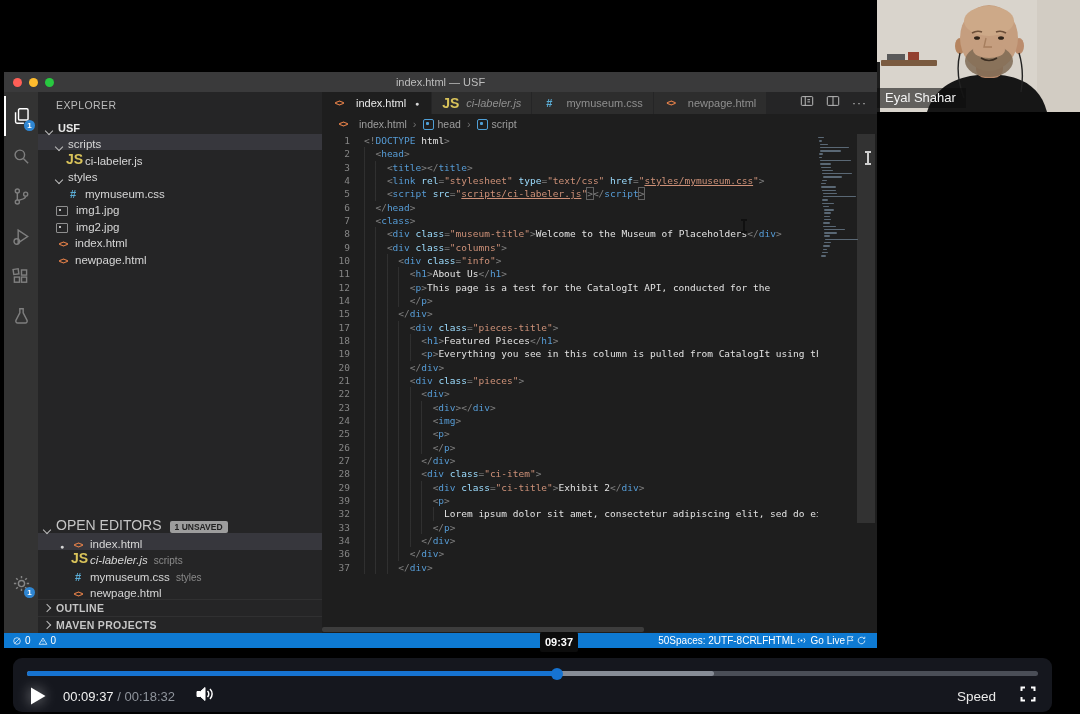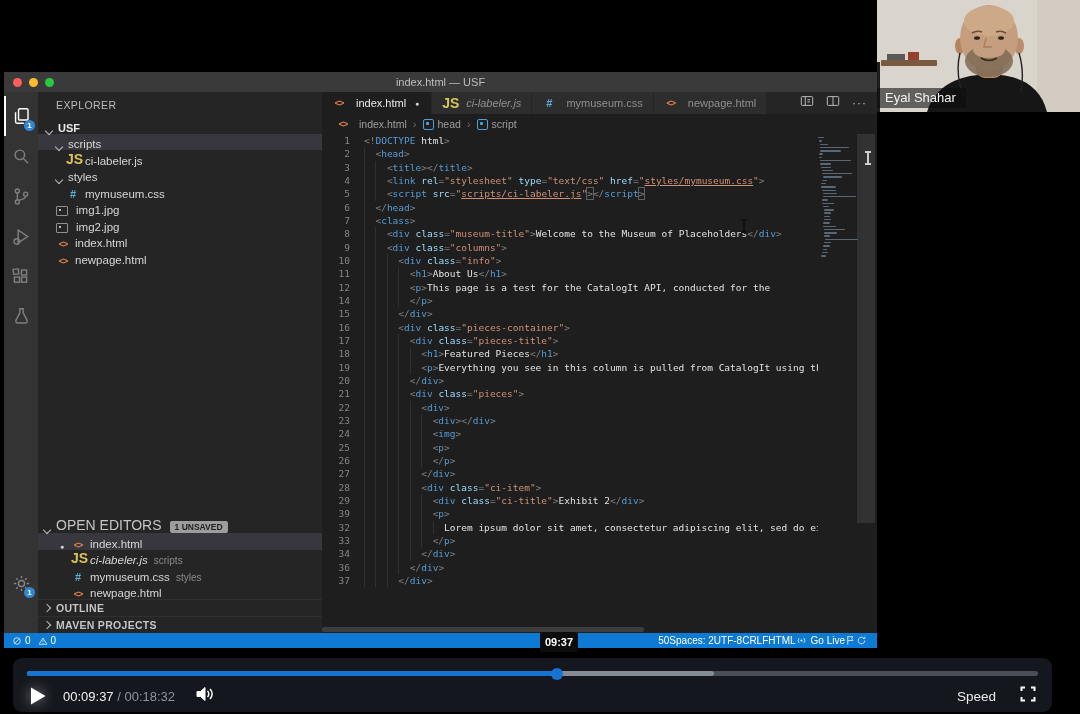--- a/index.html
+++ b/index.html
@@ -319,21 +319,20 @@
             <div class="cl"><span class="num">5</span><span class="ind" style="width:22.88px"></span><span><span class="seg p">&lt;</span><span class="seg t">script</span><span class="seg x"> </span><span class="seg a">src</span><span class="seg p">=</span><span class="seg s">"</span><span class="seg u">scripts/ci-labeler.js</span><span class="seg s">"</span><span class="seg m">&gt;</span><span class="seg p">&lt;/</span><span class="seg t">script</span><span class="seg m">&gt;</span></span></div>
             <div class="cl"><span class="num">6</span><span class="ind" style="width:11.44px"></span><span><span class="seg p">&lt;/</span><span class="seg t">head</span><span class="seg p">&gt;</span></span></div>
             <div class="cl"><span class="num">7</span><span class="ind" style="width:11.44px"></span><span><span class="seg p">&lt;</span><span class="seg t">class</span><span class="seg p">&gt;</span></span></div>
             <div class="cl"><span class="num">8</span><span class="ind" style="width:22.88px"></span><span><span class="seg p">&lt;</span><span class="seg t">div</span><span class="seg x"> </span><span class="seg a">class</span><span class="seg p">=</span><span class="seg s">"museum-title"</span><span class="seg p">&gt;</span><span class="seg x">Welcome to the Museum of Placeholders</span><span class="seg p">&lt;/</span><span class="seg t">div</span><span class="seg p">&gt;</span></span></div>
             <div class="cl"><span class="num">9</span><span class="ind" style="width:22.88px"></span><span><span class="seg p">&lt;</span><span class="seg t">div</span><span class="seg x"> </span><span class="seg a">class</span><span class="seg p">=</span><span class="seg s">"columns"</span><span class="seg p">&gt;</span></span></div>
             <div class="cl"><span class="num">10</span><span class="ind" style="width:34.32px"></span><span><span class="seg p">&lt;</span><span class="seg t">div</span><span class="seg x"> </span><span class="seg a">class</span><span class="seg p">=</span><span class="seg s">"info"</span><span class="seg p">&gt;</span></span></div>
             <div class="cl"><span class="num">11</span><span class="ind" style="width:45.76px"></span><span><span class="seg p">&lt;</span><span class="seg t">h1</span><span class="seg p">&gt;</span><span class="seg x">About Us</span><span class="seg p">&lt;/</span><span class="seg t">h1</span><span class="seg p">&gt;</span></span></div>
             <div class="cl"><span class="num">12</span><span class="ind" style="width:45.76px"></span><span><span class="seg p">&lt;</span><span class="seg t">p</span><span class="seg p">&gt;</span><span class="seg x">This page is a test for the CatalogIt API, conducted for the</span></span></div>
             <div class="cl"><span class="num">14</span><span class="ind" style="width:45.76px"></span><span><span class="seg p">&lt;/</span><span class="seg t">p</span><span class="seg p">&gt;</span></span></div>
             <div class="cl"><span class="num">15</span><span class="ind" style="width:34.32px"></span><span><span class="seg p">&lt;/</span><span class="seg t">div</span><span class="seg p">&gt;</span></span></div>
-            <div class="cl"><span class="num">16</span><span class="ind" style="width:34.32px"></span><span><span class="seg p">&lt;</span><span class="seg t">div</span><span class="seg x"> </span><span class="seg a">class</span><span class="seg p">=</span><span class="seg s">"pieces-container"</span><span class="seg p">&gt;</span></span></div>
             <div class="cl"><span class="num">17</span><span class="ind" style="width:45.76px"></span><span><span class="seg p">&lt;</span><span class="seg t">div</span><span class="seg x"> </span><span class="seg a">class</span><span class="seg p">=</span><span class="seg s">"pieces-title"</span><span class="seg p">&gt;</span></span></div>
             <div class="cl"><span class="num">18</span><span class="ind" style="width:57.199999999999996px"></span><span><span class="seg p">&lt;</span><span class="seg t">h1</span><span class="seg p">&gt;</span><span class="seg x">Featured Pieces</span><span class="seg p">&lt;/</span><span class="seg t">h1</span><span class="seg p">&gt;</span></span></div>
             <div class="cl"><span class="num">19</span><span class="ind" style="width:57.199999999999996px"></span><span><span class="seg p">&lt;</span><span class="seg t">p</span><span class="seg p">&gt;</span><span class="seg x">Everything you see in this column is pulled from CatalogIt using the</span></span></div>
             <div class="cl"><span class="num">20</span><span class="ind" style="width:45.76px"></span><span><span class="seg p">&lt;/</span><span class="seg t">div</span><span class="seg p">&gt;</span></span></div>
             <div class="cl"><span class="num">21</span><span class="ind" style="width:45.76px"></span><span><span class="seg p">&lt;</span><span class="seg t">div</span><span class="seg x"> </span><span class="seg a">class</span><span class="seg p">=</span><span class="seg s">"pieces"</span><span class="seg p">&gt;</span></span></div>
             <div class="cl"><span class="num">22</span><span class="ind" style="width:57.199999999999996px"></span><span><span class="seg p">&lt;</span><span class="seg t">div</span><span class="seg p">&gt;</span></span></div>
             <div class="cl"><span class="num">23</span><span class="ind" style="width:68.64px"></span><span><span class="seg p">&lt;</span><span class="seg t">div</span><span class="seg p">&gt;&lt;/</span><span class="seg t">div</span><span class="seg p">&gt;</span></span></div>
             <div class="cl"><span class="num">24</span><span class="ind" style="width:68.64px"></span><span><span class="seg p">&lt;</span><span class="seg t">img</span><span class="seg p">&gt;</span></span></div>
             <div class="cl"><span class="num">25</span><span class="ind" style="width:68.64px"></span><span><span class="seg p">&lt;</span><span class="seg t">p</span><span class="seg p">&gt;</span></span></div>
             <div class="cl"><span class="num">26</span><span class="ind" style="width:68.64px"></span><span><span class="seg p">&lt;/</span><span class="seg t">p</span><span class="seg p">&gt;</span></span></div>

